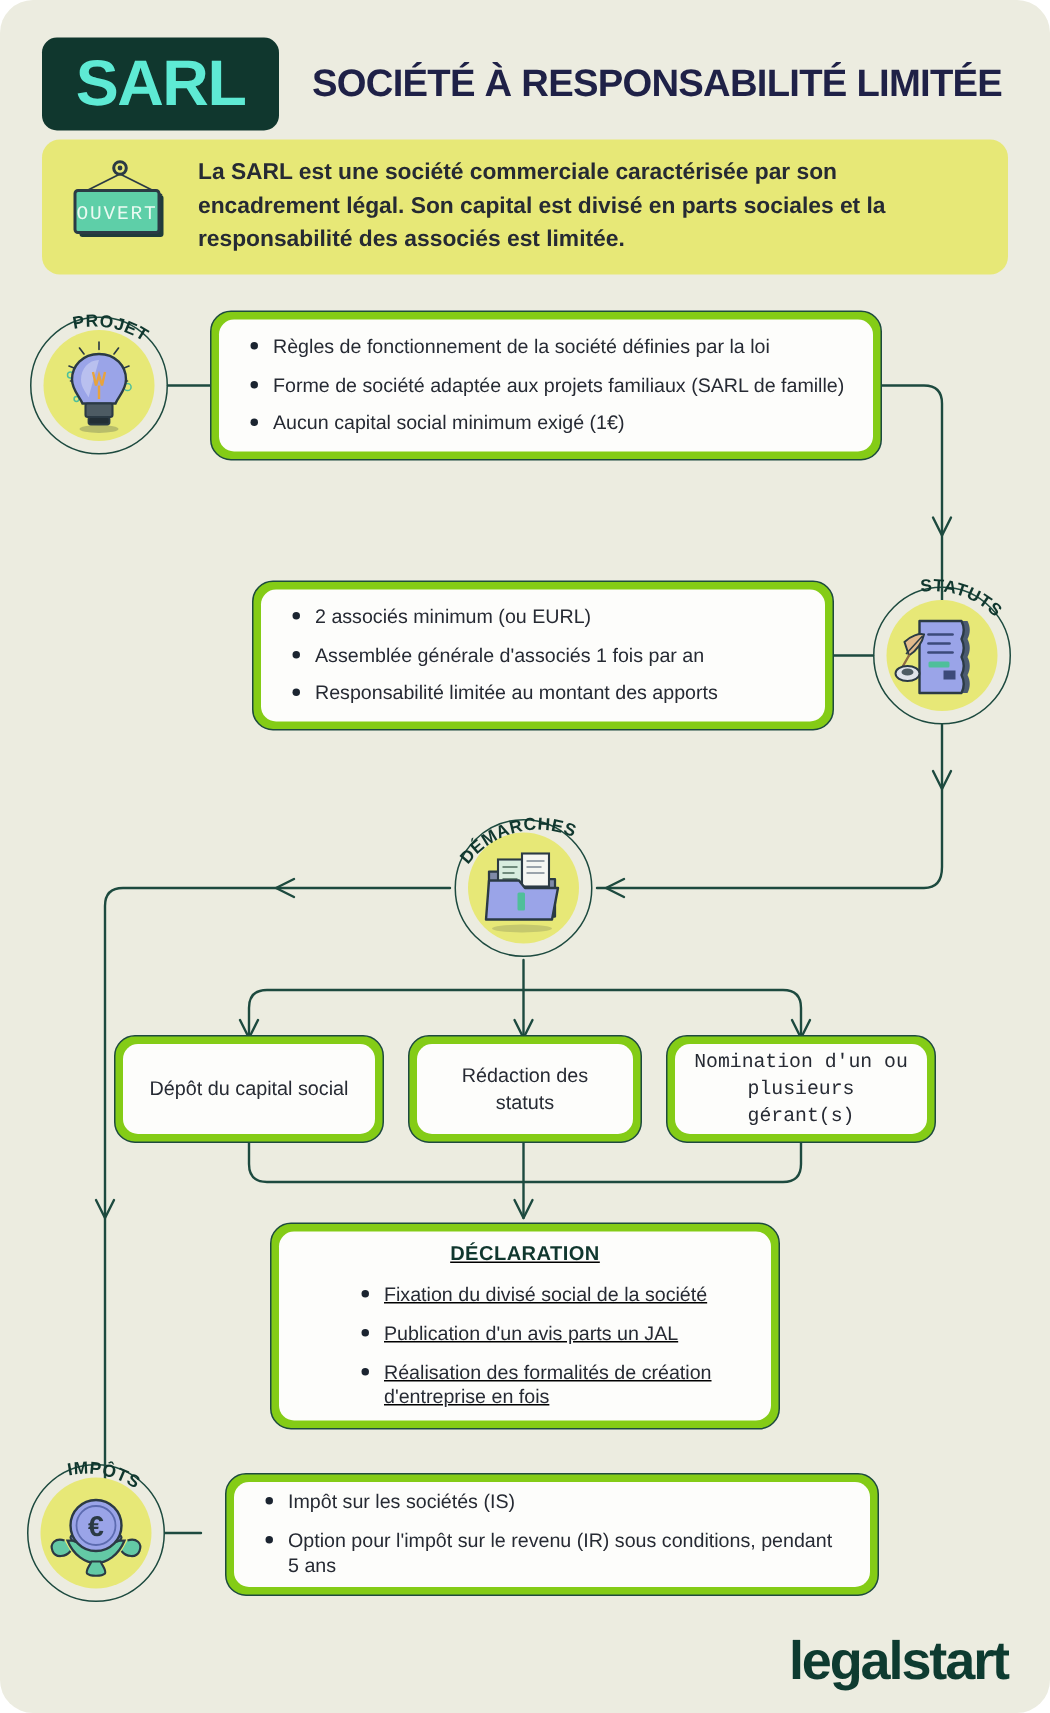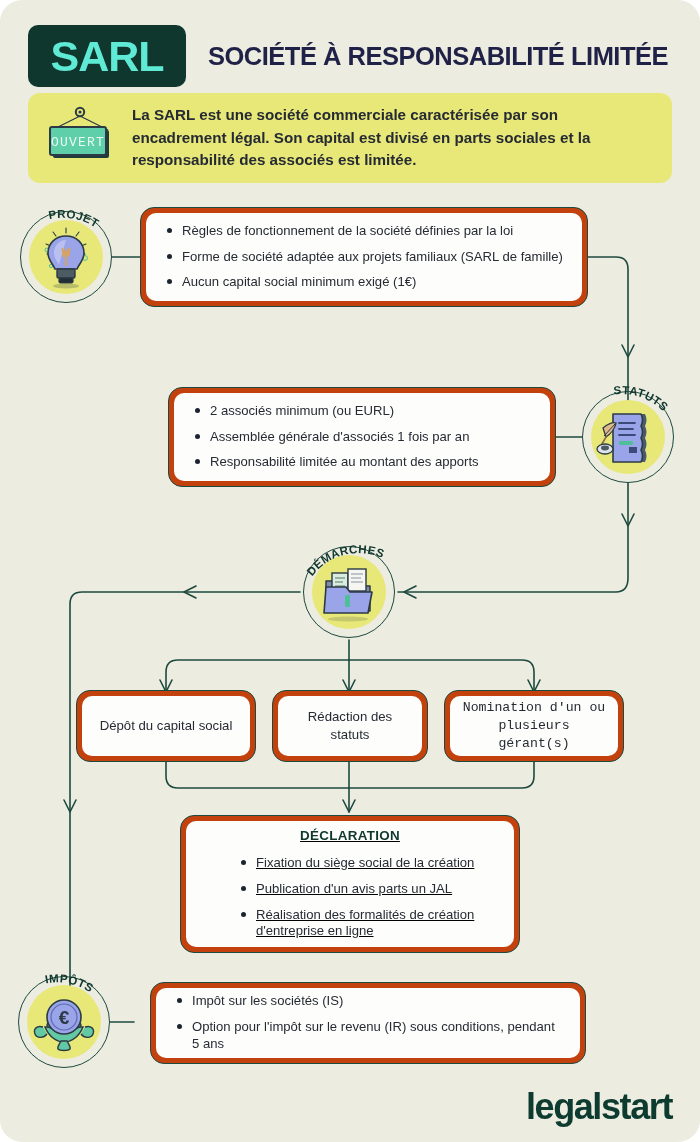--- a/index.html
+++ b/index.html
@@ -60,21 +60,21 @@
   .node .art{position:absolute;left:9px;top:9px;width:74px;height:74px;}
   .node .curve-label{position:absolute;left:-6px;top:-12px;width:116px;height:116px;}
   .node .curve-label text{
     font-family:"Liberation Sans", sans-serif;font-size:11.6px;font-weight:bold;
     fill:#10372e;letter-spacing:0.4px;
   }
 
   
   .box{
     position:absolute;border:1.6px solid #1d4a3f;border-radius:14px;
-    background:#c2410c;box-sizing:border-box;padding:5px;
+    background:#84cc16;box-sizing:border-box;padding:5px;
   }
   .box-inner{
     background:#fdfdfb;border-radius:10px;width:100%;height:100%;
     box-sizing:border-box;display:flex;flex-direction:column;justify-content:center;
   }
   ul.bullets{margin:0;padding:0;list-style:none;}
   ul.bullets li{
     position:relative;padding-left:18px;margin:0 0 9px 0;
     color:#262a33;font-size:13.1px;line-height:1.28;
   }
@@ -281,23 +281,23 @@
   <div class="box" style="left:444px;top:690px;width:180px;height:72px;font-family:Liberation Mono, monospace;">
     <div class="box-inner">
       <div class="plain-label">Nomination d'un ou plusieurs gérant(s)</div>
     </div>
   </div>
 
   <div class="box" style="left:180px;top:815px;width:340px;height:138px;">
     <div class="box-inner" style="padding:16px 20px;text-decoration:underline;">
       <div class="box-title">DÉCLARATION</div>
       <ul class="bullets" style="padding-left:32px;">
-        <li>Fixation du siège social de la création</li>
+        <li>Fixation du divisé social de la société</li>
         <li>Publication d'un avis parts un JAL</li>
-        <li>Réalisation des formalités de création d'entreprise en ligne</li>
+        <li>Réalisation des formalités de création d'entreprise en fois</li>
       </ul>
     </div>
   </div>
 
   <div class="node" style="left:18px;top:976px;">
     <div class="ring"></div>
     <div class="disc"></div>
     <svg class="art" viewBox="0 0 74 74">
       <path d="M16 42 C10 40 6 44 8 49 C10 54 17 53 20 49" fill="#63c9a5" stroke="#2b3a44" stroke-width="1.4"></path>
       <path d="M58 42 C64 40 68 44 66 49 C64 54 57 53 54 49" fill="#63c9a5" stroke="#2b3a44" stroke-width="1.4"></path>

